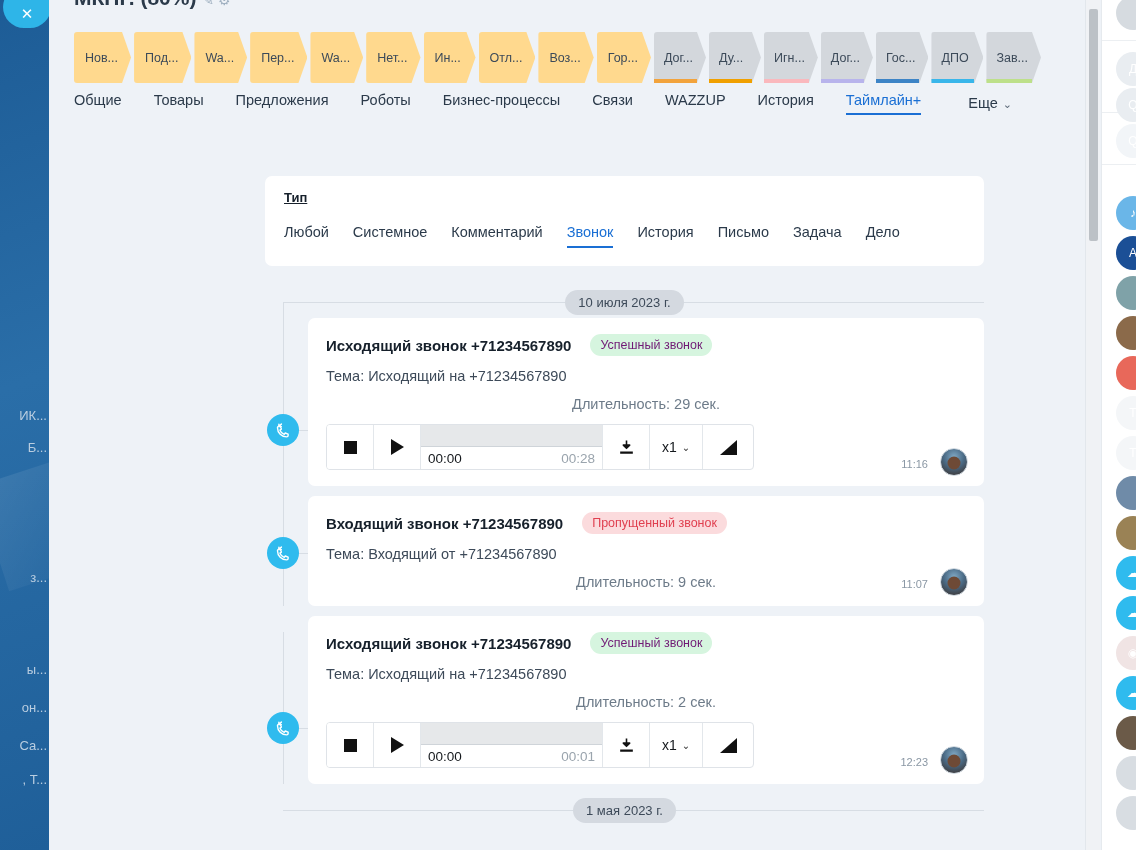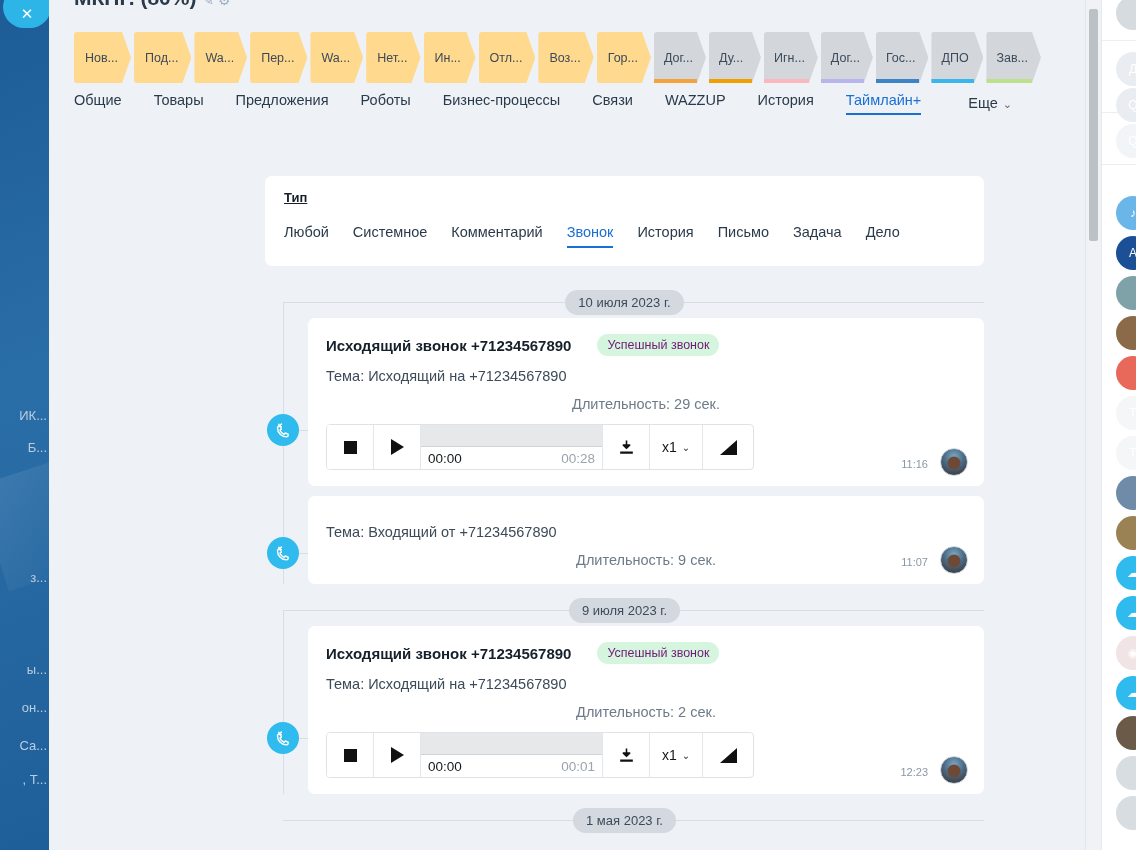--- a/index.html
+++ b/index.html
@@ -140,21 +140,21 @@
     border-radius: 50%; background: #2fbbee;
     display: flex; align-items: center; justify-content: center;
     top: 96px; z-index: 3;
   }
   .event.short .call-badge { top: 41px; }
 
   .card {
     position: relative; background: #fff; border-radius: 7px;
     padding: 16px 18px 16px 18px; min-height: 60px;
   }
-  .card-head { display: flex; align-items: center; gap: 26px; }
+  .card-head { display: flex; align-items: center; gap: 19px; }
   .card-title { font-size: 15px; font-weight: 700; color: #16202b; white-space: nowrap; }
   .badge {
     font-size: 12.5px; padding: 4px 10px; border-radius: 11px; white-space: nowrap;
   }
   .badge.success { background: #d6f5df; color: #701a75; }
   .badge.missed  { background: #fbdbdd; color: #e04050; }
   .card-line { font-size: 14.5px; color: #3d4a59; margin-top: 12px; }
   .card-line.muted { color: #6d7b89; text-align: center; }
   .card-time {
     position: absolute; right: 56px; bottom: 16px;
@@ -420,36 +420,36 @@
     </div>
             <div class="event short">
       <div class="connector"></div>
       <div class="call-badge">
                 <svg width="17" height="17" viewBox="0 0 24 24" fill="none" stroke="#fff" stroke-width="2" stroke-linecap="round" stroke-linejoin="round">
    <path d="M9 3 L5.5 6.5 M5.5 6.5 L9 6.5 M5.5 6.5 L5.5 3"></path>
    <path d="M16.5 21a13 13 0 0 1-13-13 2 2 0 0 1 2-2h2l1.5 4-2 1.5a11 11 0 0 0 6 6l1.5-2 4 1.5v2a2 2 0 0 1-2 2z"></path>
  </svg>
               </div>
       <div class="card">
+        <div class="card-head">
+          <span class="card-title">Входящий звонок +71234567890</span>
+          <span class="badge missed">Пропущенный звонок</span>
+        </div>
         <div class="card-line">Тема: Входящий от +71234567890</div>
         <div class="card-line muted">Длительность: 9 сек.</div>
 
         <div class="card-time">11:07</div>
         <div class="card-avatar">
                   <span class="face"></span>
                 </div>
       </div>
     </div>
   </div>
           <div class="tl-group">
     <div class="tl-axis"></div>
-    <div class="date-row">
-      <span class="line"></span>
-      <span class="date-chip">9 июля 2023 г.</span>
-    </div>
     <div class="event ">
       <div class="connector"></div>
       <div class="call-badge">
                 <svg width="17" height="17" viewBox="0 0 24 24" fill="none" stroke="#fff" stroke-width="2" stroke-linecap="round" stroke-linejoin="round">
    <path d="M9 3 L5.5 6.5 M5.5 6.5 L9 6.5 M5.5 6.5 L5.5 3"></path>
    <path d="M16.5 21a13 13 0 0 1-13-13 2 2 0 0 1 2-2h2l1.5 4-2 1.5a11 11 0 0 0 6 6l1.5-2 4 1.5v2a2 2 0 0 1-2 2z"></path>
  </svg>
               </div>
       <div class="card">
         <div class="card-head">

